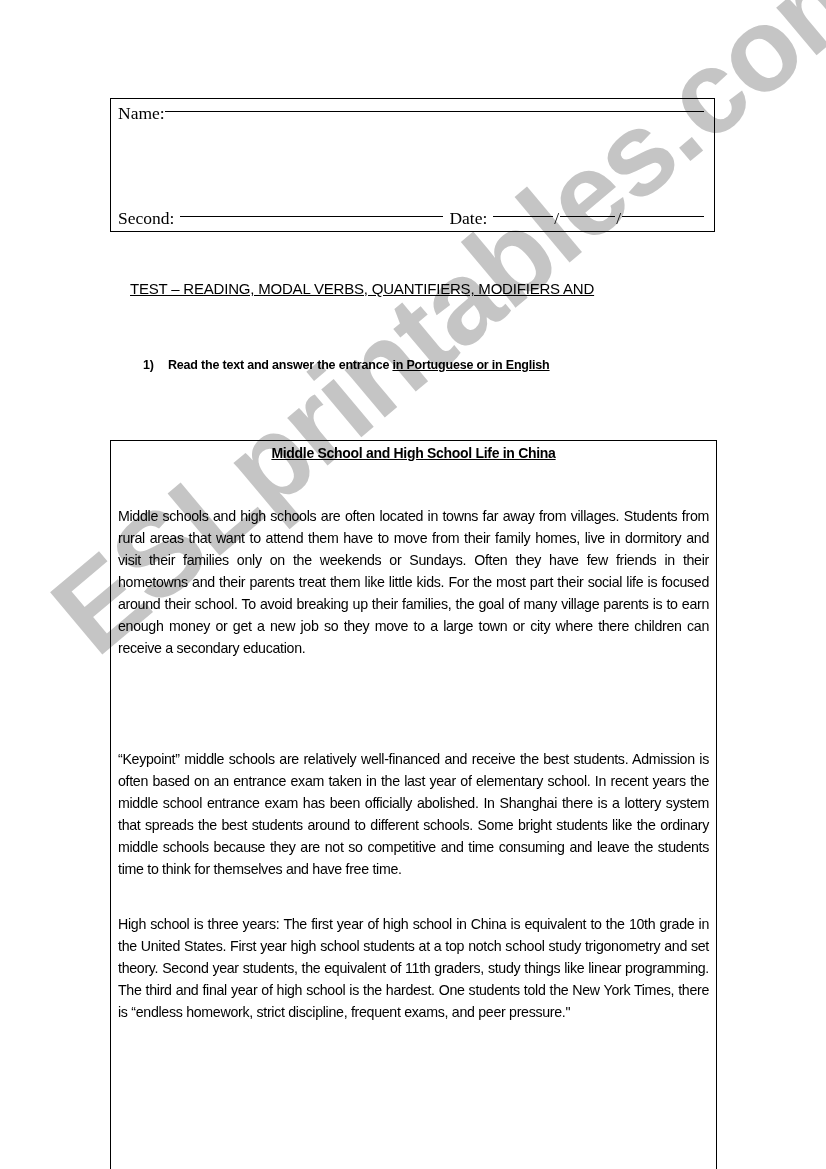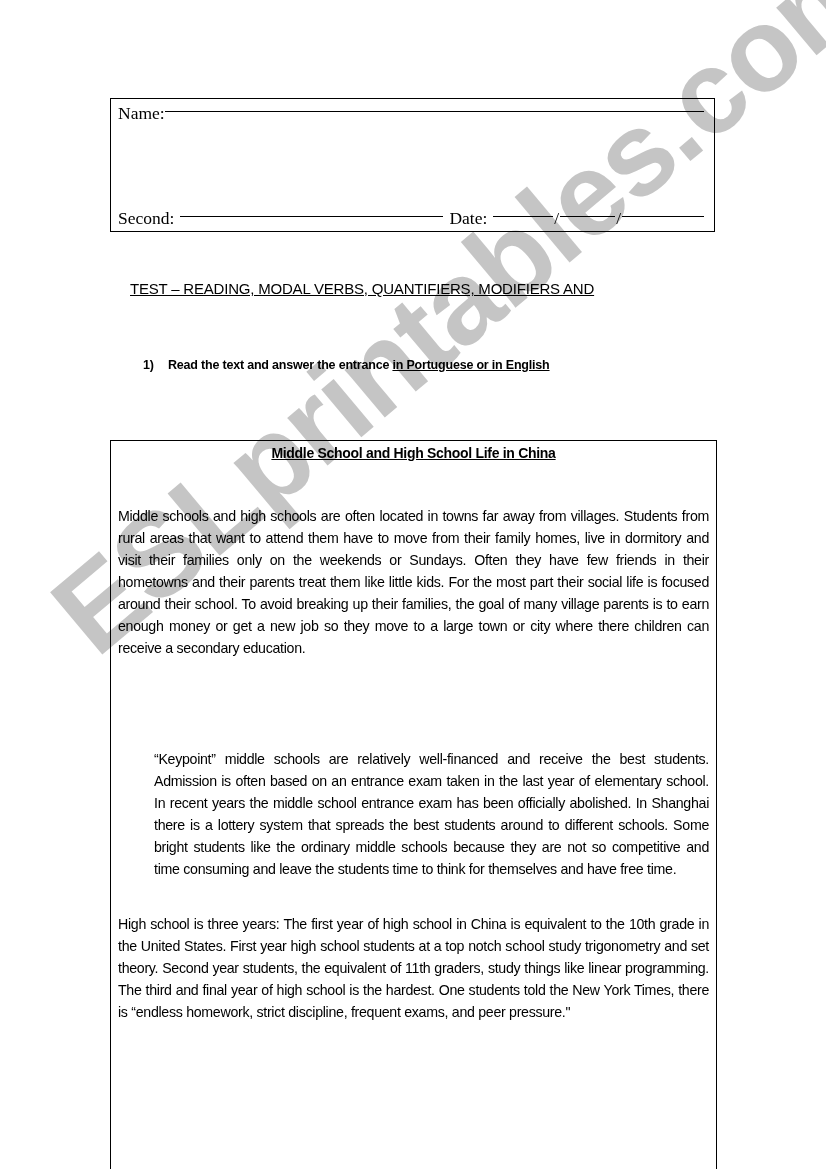--- a/index.html
+++ b/index.html
@@ -39,21 +39,21 @@
       font-family: "Liberation Sans", sans-serif; font-size: 14.2px; line-height: 22px;
       letter-spacing: -0.3px;
     }
     .passage-title {
       text-align: center; font-weight: bold; text-decoration: underline;
       font-size: 14px; margin-top: 1px; line-height: 22px;
     }
     .para { position: absolute; left: 7px; right: 7px; text-align: justify; }
     .p1 { top: 64px; }
     .p2 { top: 252px; }
-    .p3 { top: 307px; margin-left: 36px; }
+    .p3 { top: 307px; }
     .p4 { top: 472px; }
 
     .watermark {
       position: absolute; left: 70px; top: 560px;
       font-family: "Liberation Sans", sans-serif; font-weight: bold; font-size: 118px;
       color: rgba(150,150,150,0.55); white-space: nowrap;
       transform: rotate(-40deg); transform-origin: left center; pointer-events: none;
       letter-spacing: -2px;
     }
   </style>

